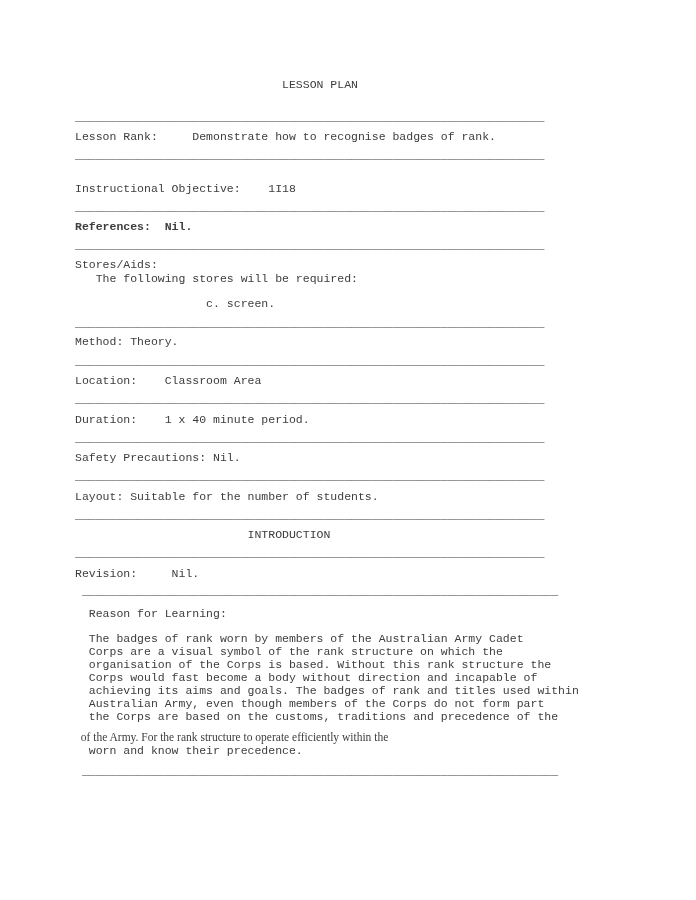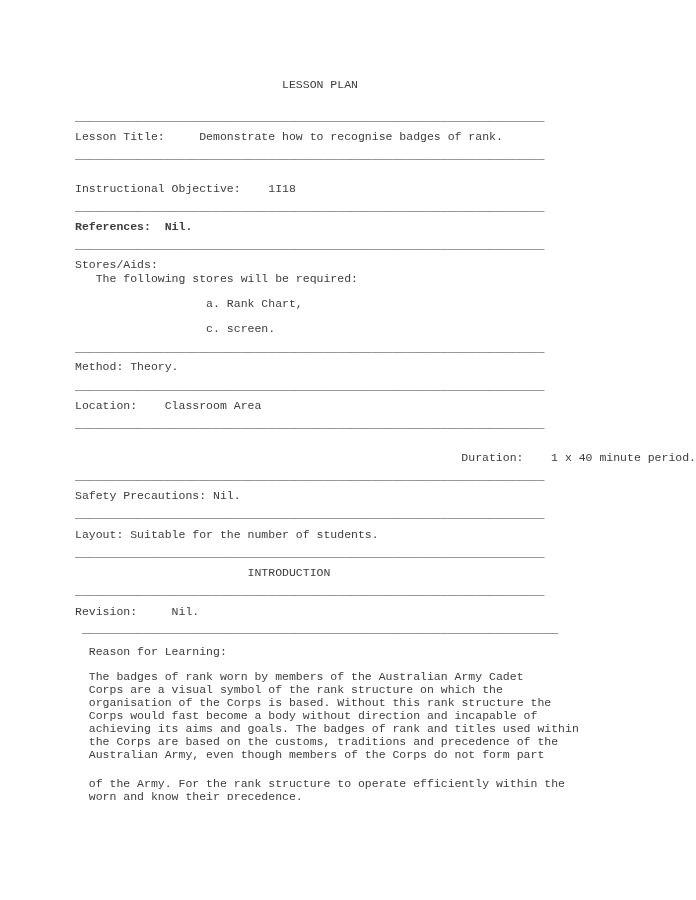--- a/index.html
+++ b/index.html
@@ -24,49 +24,48 @@
     white-space: pre;
     height: 13px;
   }
 </style>
 </head>
 <body>
 
 <div class="page" style="background: rgb(255, 255, 255); color: rgb(61, 61, 61);">
     <div class="line" style="margin-top: 0px;">                              LESSON PLAN</div>
     <div class="line" style="margin-top: 20px;">____________________________________________________________________</div>
-    <div class="line" style="margin-top: 6px;">Lesson Title:     Demonstrate how to recognise badges of rank.</div>
+    <div class="line" style="margin-top: 6px;">Lesson Rank:     Demonstrate how to recognise badges of rank.</div>
     <div class="line" style="margin-top: 6px;">____________________________________________________________________</div>
     <div class="line" style="margin-top: 20px;">Instructional Objective:    1I18</div>
     <div class="line" style="margin-top: 6px;">____________________________________________________________________</div>
     <div class="line" style="margin-top: 6px; font-weight: bold;">References:  Nil.</div>
     <div class="line" style="margin-top: 6px;">____________________________________________________________________</div>
     <div class="line" style="margin-top: 6px;">Stores/Aids:</div>
     <div class="line" style="margin-top: 1px;">   The following stores will be required:</div>
-    <div class="line" style="margin-top: 12px;">                   a. Rank Chart,</div>
     <div class="line" style="margin-top: 12px;">                   c. screen.</div>
     <div class="line" style="margin-top: 7px;">____________________________________________________________________</div>
     <div class="line" style="margin-top: 5px;">Method: Theory.</div>
     <div class="line" style="margin-top: 7px;">____________________________________________________________________</div>
     <div class="line" style="margin-top: 6px;">Location:    Classroom Area</div>
     <div class="line" style="margin-top: 6px;">____________________________________________________________________</div>
-    <div class="line" style="margin-top: 20px; text-align: right;">Duration:    1 x 40 minute period.</div>
+    <div class="line" style="margin-top: 7px;">Duration:    1 x 40 minute period.</div>
     <div class="line" style="margin-top: 6px;">____________________________________________________________________</div>
     <div class="line" style="margin-top: 6px;">Safety Precautions: Nil.</div>
     <div class="line" style="margin-top: 6px;">____________________________________________________________________</div>
     <div class="line" style="margin-top: 7px;">Layout: Suitable for the number of students.</div>
     <div class="line" style="margin-top: 6px;">____________________________________________________________________</div>
     <div class="line" style="margin-top: 6px;">                         INTRODUCTION</div>
     <div class="line" style="margin-top: 6px;">____________________________________________________________________</div>
     <div class="line" style="margin-top: 7px;">Revision:     Nil.</div>
     <div class="line" style="margin-top: 5px;"> _____________________________________________________________________</div>
     <div class="line" style="margin-top: 9px;">  Reason for Learning:</div>
     <div class="line" style="margin-top: 12px;">  The badges of rank worn by members of the Australian Army Cadet</div>
     <div class="line" style="margin-top: 0px;">  Corps are a visual symbol of the rank structure on which the</div>
     <div class="line" style="margin-top: 0px;">  organisation of the Corps is based. Without this rank structure the</div>
     <div class="line" style="margin-top: 0px;">  Corps would fast become a body without direction and incapable of</div>
     <div class="line" style="margin-top: 0px;">  achieving its aims and goals. The badges of rank and titles used within</div>
+    <div class="line" style="margin-top: 0px;">  Australian Army, even though members of the Corps do not form part</div>
     <div class="line" style="margin-top: 0px;">  the Corps are based on the customs, traditions and precedence of the</div>
-    <div class="line" style="margin-top: 0px;">  Australian Army, even though members of the Corps do not form part</div>
-    <div class="line" style="margin-top: 16px;">  of the Army. For the rank structure to operate efficiently within the</div>
+    <div class="line" style="margin-top: 8px; font-family: Liberation Serif, serif;">  of the Army. For the rank structure to operate efficiently within the</div>
     <div class="line" style="margin-top: 0px;">  worn and know their precedence.</div>
     <div class="line" style="margin-top: 8px;"> _____________________________________________________________________</div>
   </div>
 
 </body></html>

